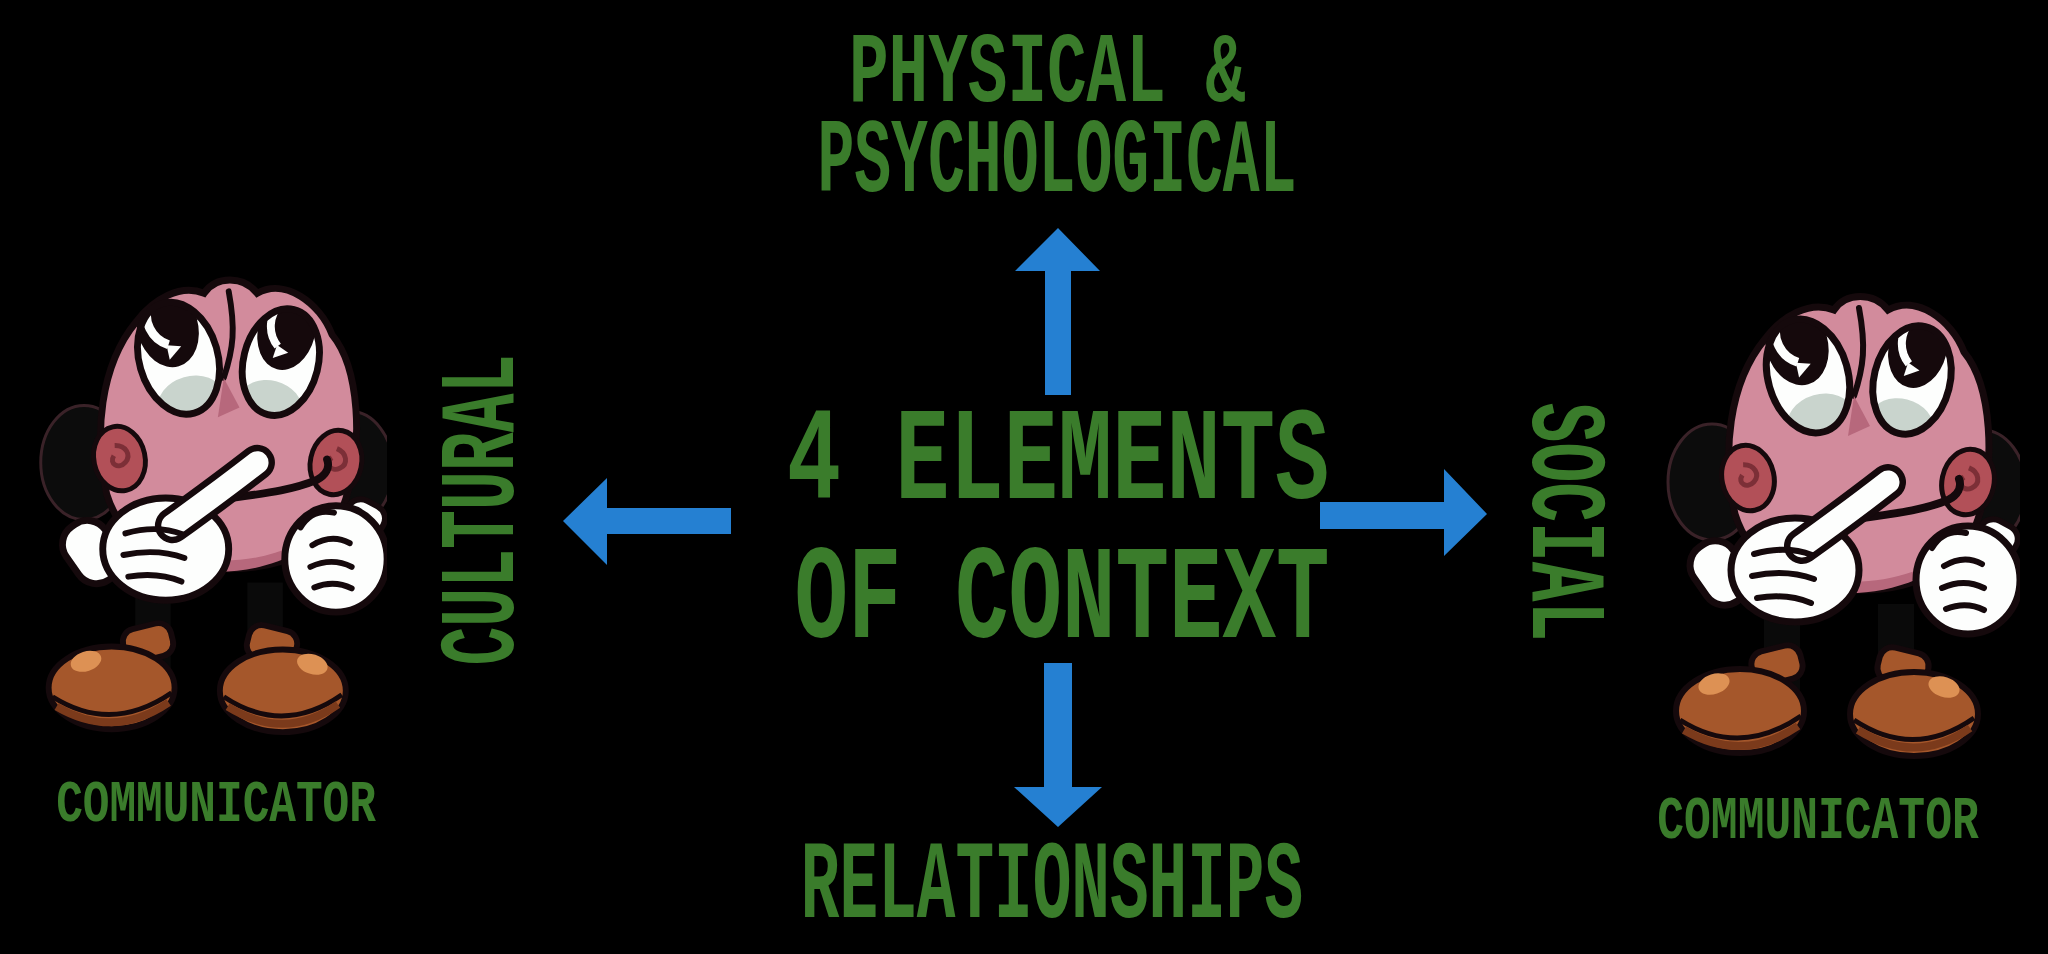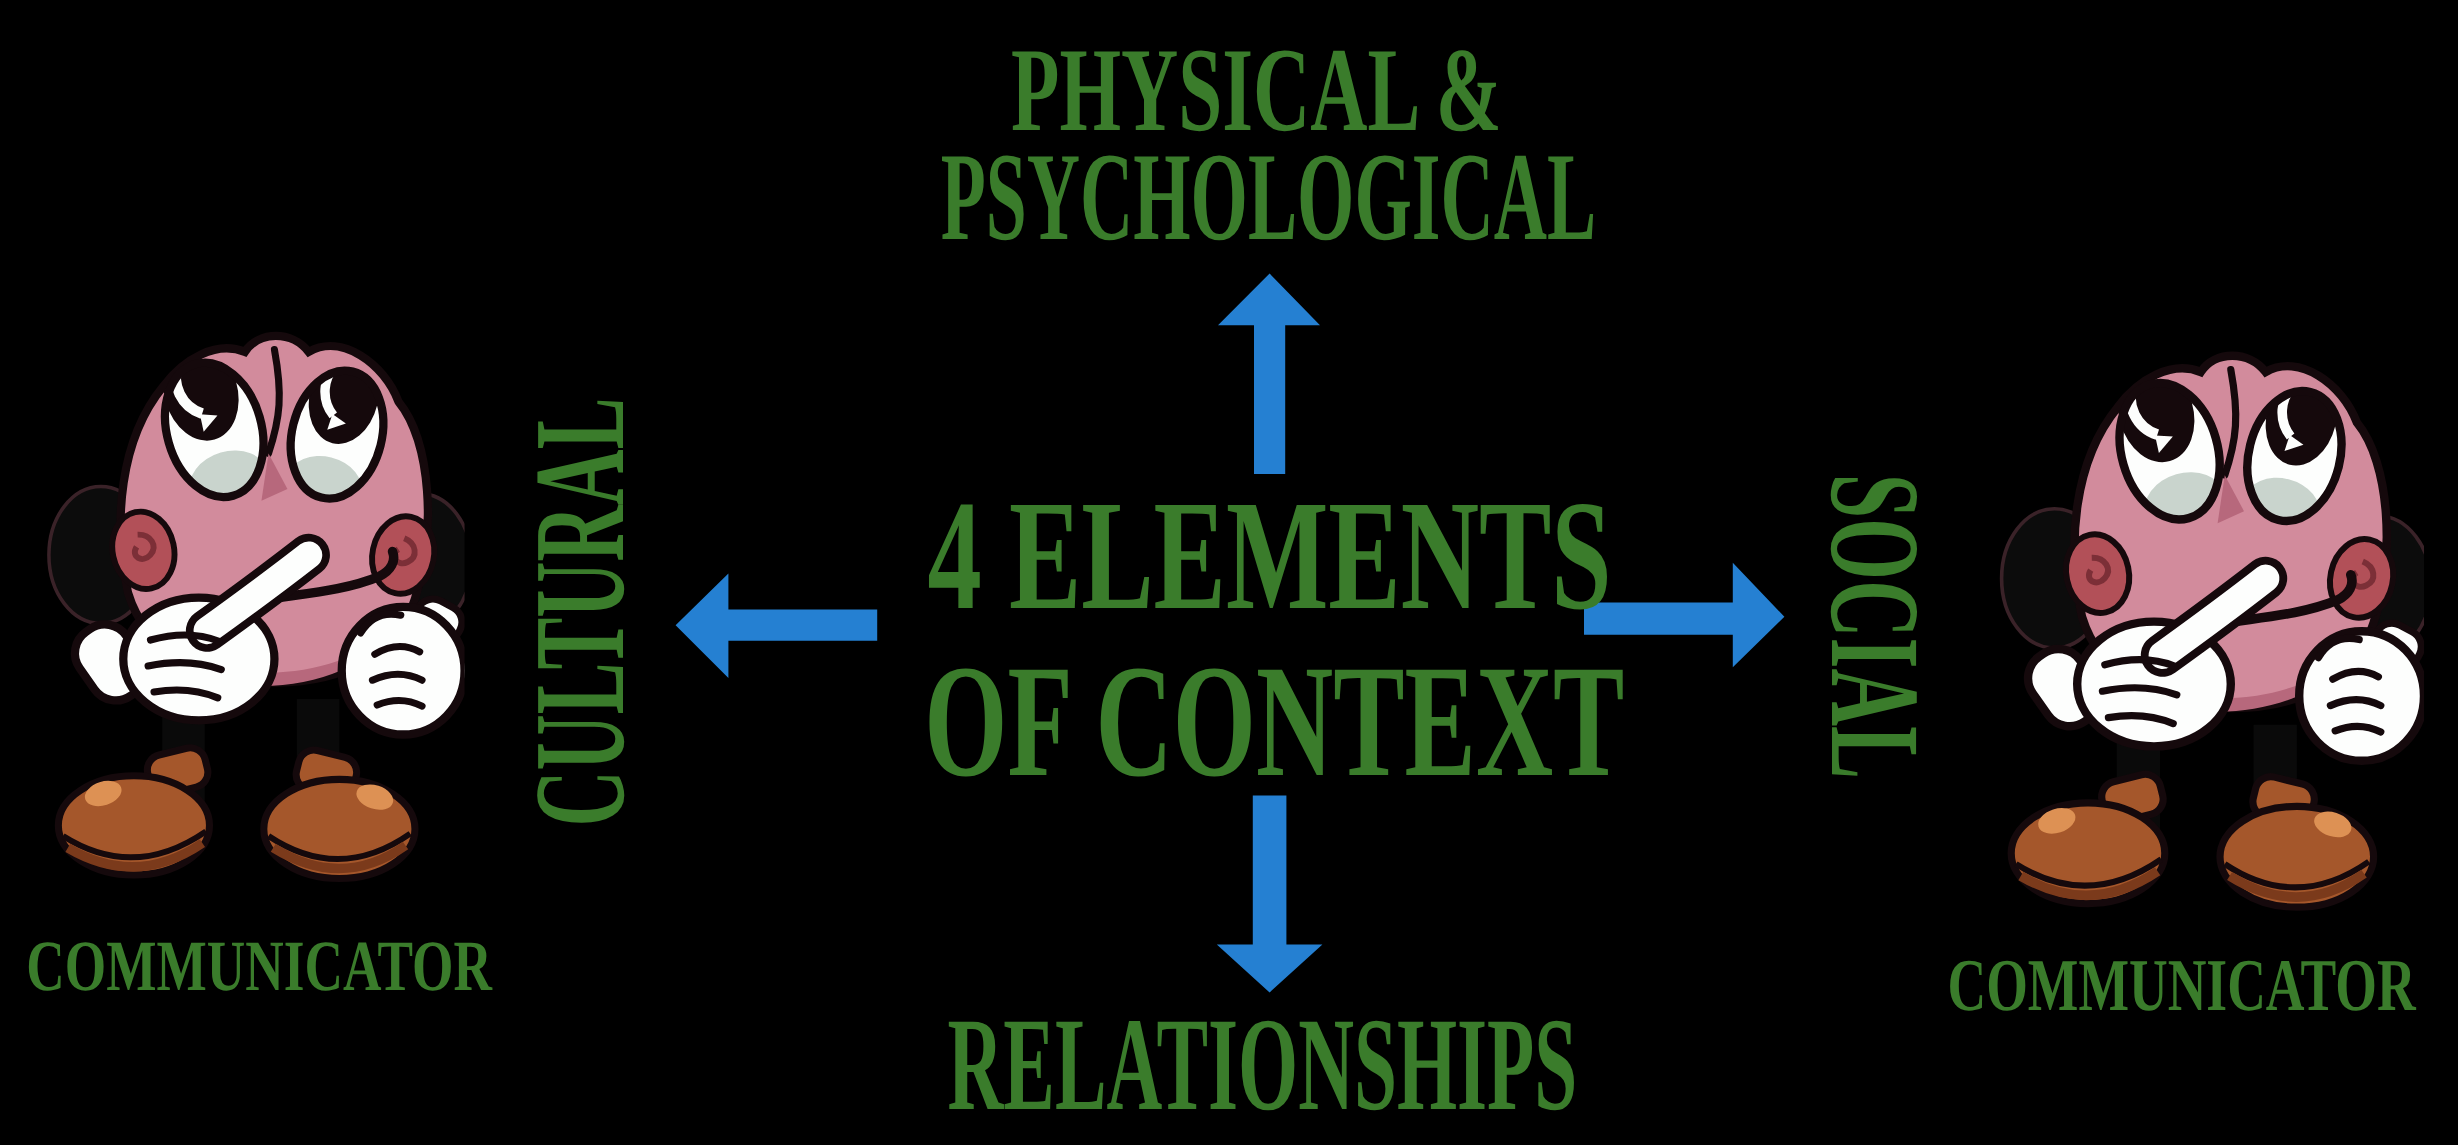--- a/index.html
+++ b/index.html
@@ -4,21 +4,21 @@
 <style>
   :root{
     --background:#000000;
     --text-green:#3a7c2b;
     --arrow-blue:#2580d2;
   }
   html,body{margin:0;padding:0;background:#000;}
   .stage{
     position:relative;width:2048px;height:954px;
     background:var(--background);overflow:hidden;
-    font-family:Liberation Serif, serif;
+    font-family:Liberation Mono, monospace;
   }
   .lbl{
     position:absolute;color:var(--text-green);font-weight:700;
     white-space:nowrap;line-height:1;letter-spacing:0;
   }
   .arrows{position:absolute;left:0;top:0;width:2048px;height:954px;}
   .char{position:absolute;}
 </style>
 </head>
 <body>

